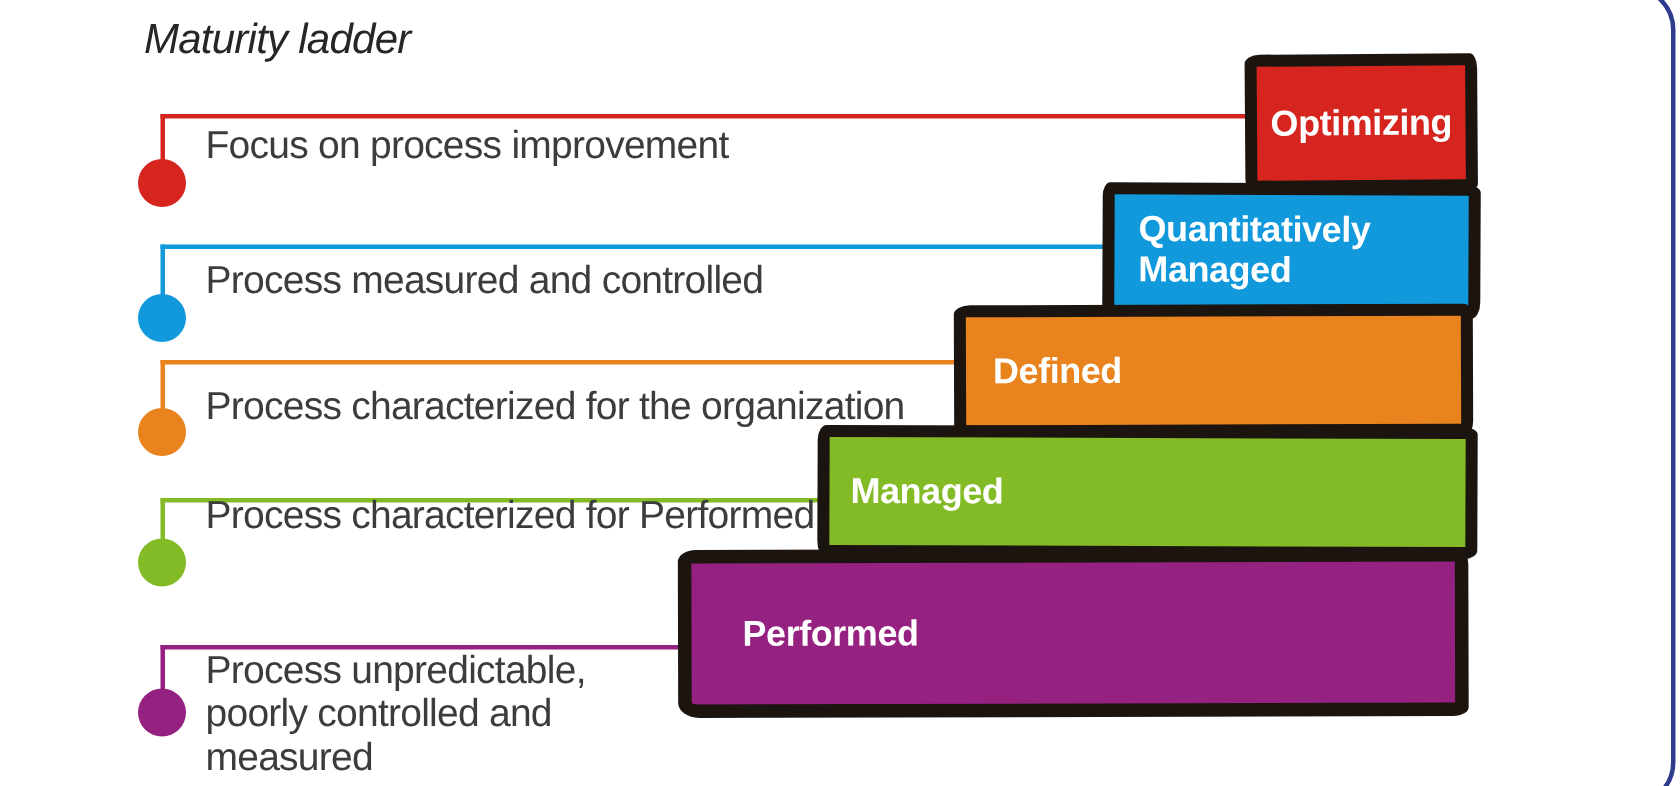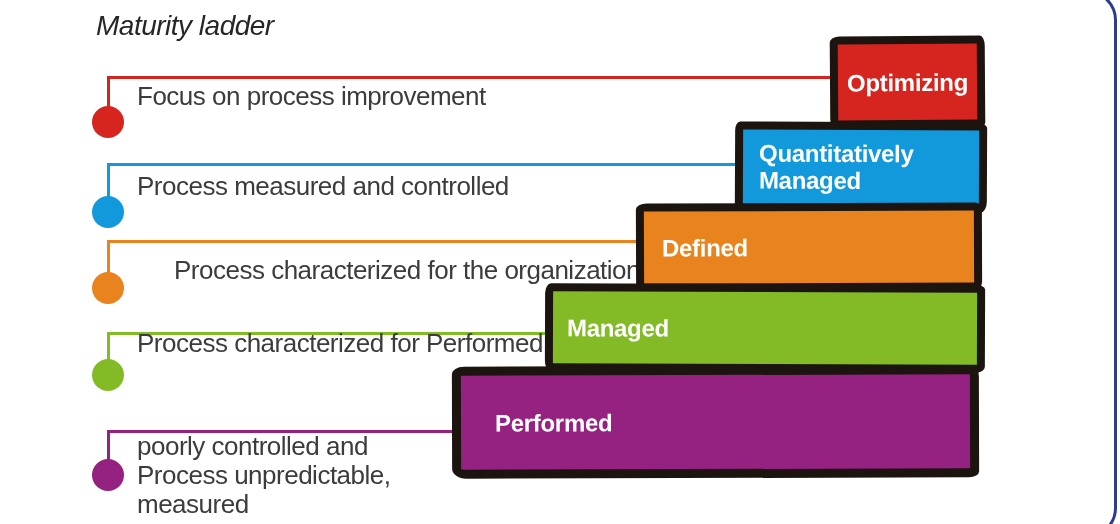--- a/index.html
+++ b/index.html
@@ -97,37 +97,37 @@
   <div class="hline" style="left: 107px; top: 163px; width: 633px; background-color: rgb(17, 153, 220);"></div>
   <div class="vline" style="left: 107px; top: 163px; height: 49px; background-color: rgb(17, 153, 220);"></div>
   <div class="dot" style="left: 92px; top: 196px; background-color: rgb(17, 153, 220);"></div>
   <div class="desc" style="top:172px;">
     <div>Process measured and controlled</div>
   </div>
 
   <div class="hline" style="left: 107px; top: 240px; width: 533px; background-color: rgb(233, 131, 29);"></div>
   <div class="vline" style="left: 107px; top: 240px; height: 48px; background-color: rgb(233, 131, 29);"></div>
   <div class="dot" style="left: 92px; top: 272px; background-color: rgb(233, 131, 29);"></div>
-  <div class="desc" style="top:256px;margin-left:37px;">
+  <div class="desc" style="top:256px;">
     <div>Process characterized for the organization</div>
   </div>
 
   <div class="hline" style="left: 107px; top: 332px; width: 442px; background-color: rgb(131, 187, 38);"></div>
   <div class="vline" style="left: 107px; top: 332px; height: 43px; background-color: rgb(131, 187, 38);"></div>
   <div class="dot" style="left: 92px; top: 359px; background-color: rgb(131, 187, 38);"></div>
   <div class="desc" style="top:329px;">
     <div>Process characterized for Performed</div>
   </div>
 
   <div class="hline" style="left: 107px; top: 430px; width: 350px; background-color: rgb(149, 33, 128);"></div>
   <div class="vline" style="left: 107px; top: 430px; height: 45px; background-color: rgb(149, 33, 128);"></div>
   <div class="dot" style="left: 92px; top: 459px; background-color: rgb(149, 33, 128);"></div>
   <div class="desc" style="top:432px;">
+    <div>Process unpredictable,</div>
     <div>poorly controlled and</div>
-    <div>Process unpredictable,</div>
     <div>measured</div>
   </div>
 
   <div class="step step-optimizing" style="background-color: rgb(214, 37, 31);">
     <span>Optimizing</span>
   </div>
 
   <div class="step step-quantitatively" style="background-color: rgb(17, 153, 220);">
     <span>Quantitatively</span>
     <span>Managed</span>

